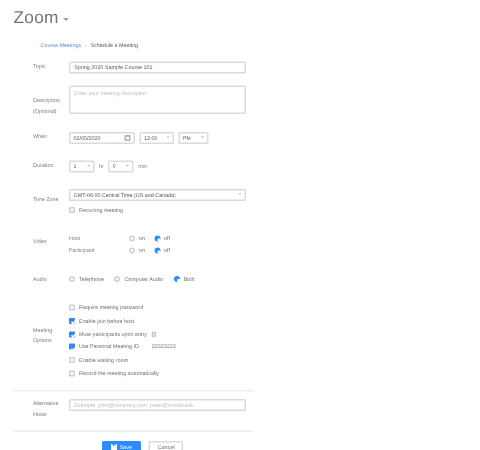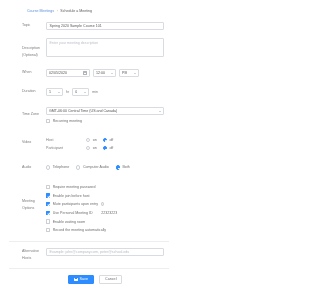--- a/index.html
+++ b/index.html
@@ -310,20 +310,24 @@
     left: 0.9px; top: 0;
     width: 1.8px; height: 1.4px;
     background: #2d8cff;
   }
 </style>
 </head>
 <body>
 
 <div class="page">
 
+  <div class="app-header">
+    <span class="app-title">Zoom</span>
+    <span class="chev"></span>
+  </div>
 
   <div class="breadcrumb">
     <span class="crumb-link">Course Meetings</span>
     <span class="crumb-sep">›</span>
     <span class="crumb-current">Schedule a Meeting</span>
   </div>
 
   <div class="form">
 
     <div class="row" style="margin-top:2px;">

